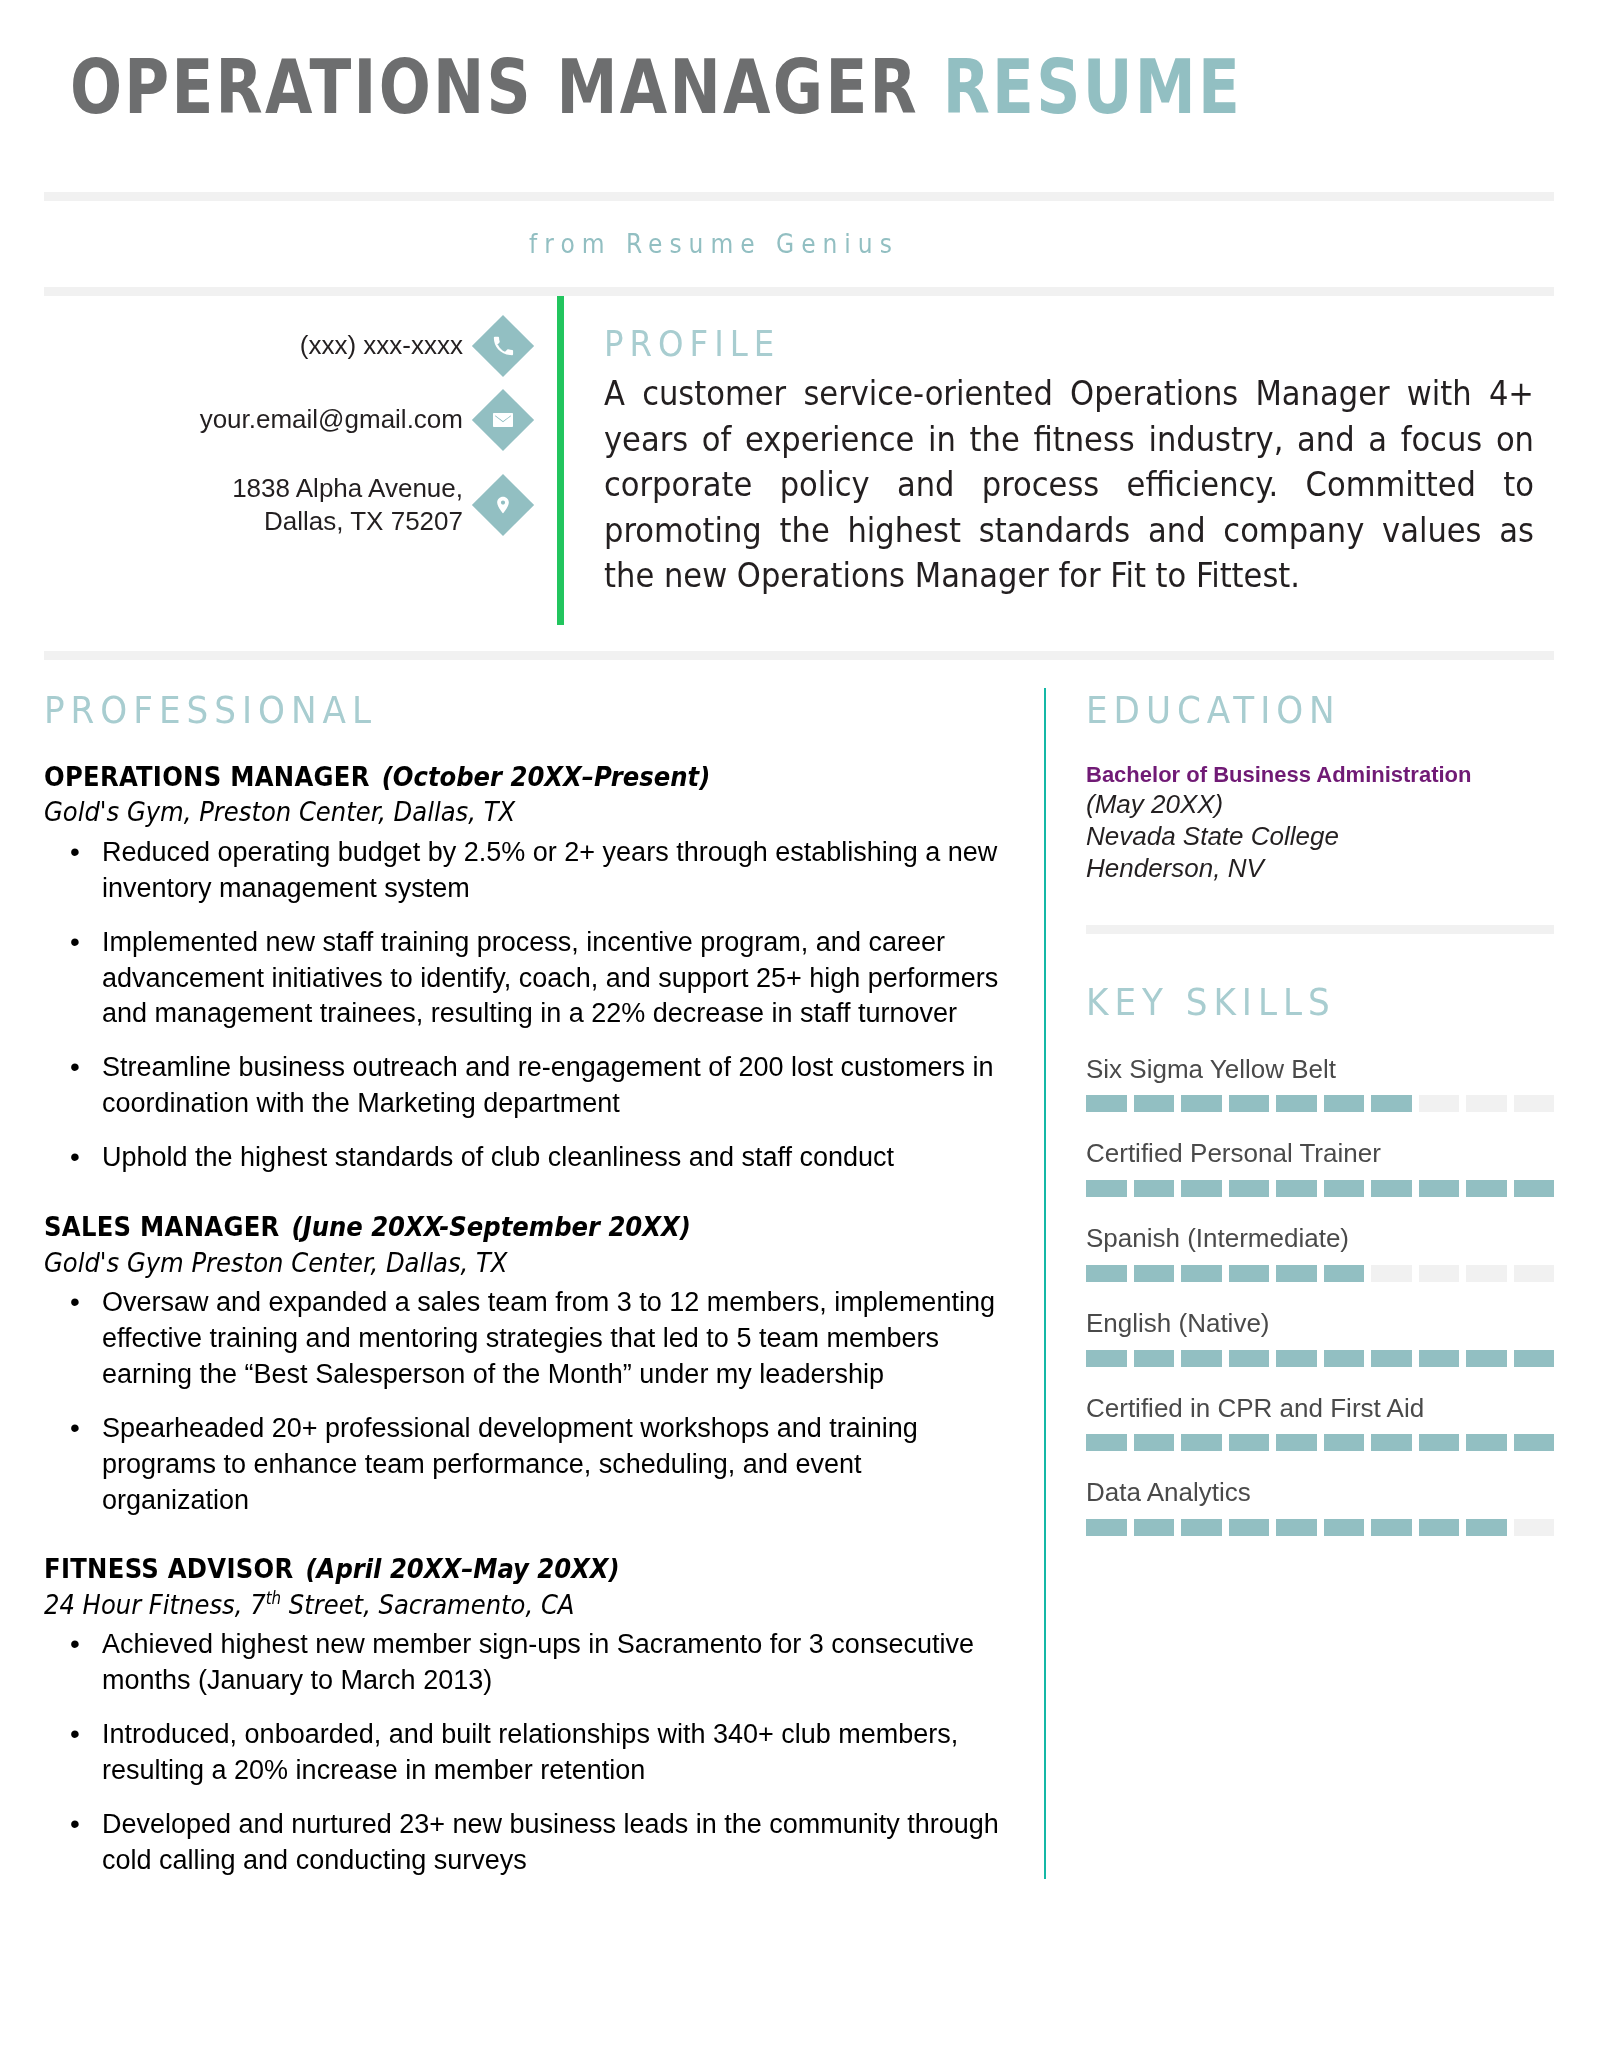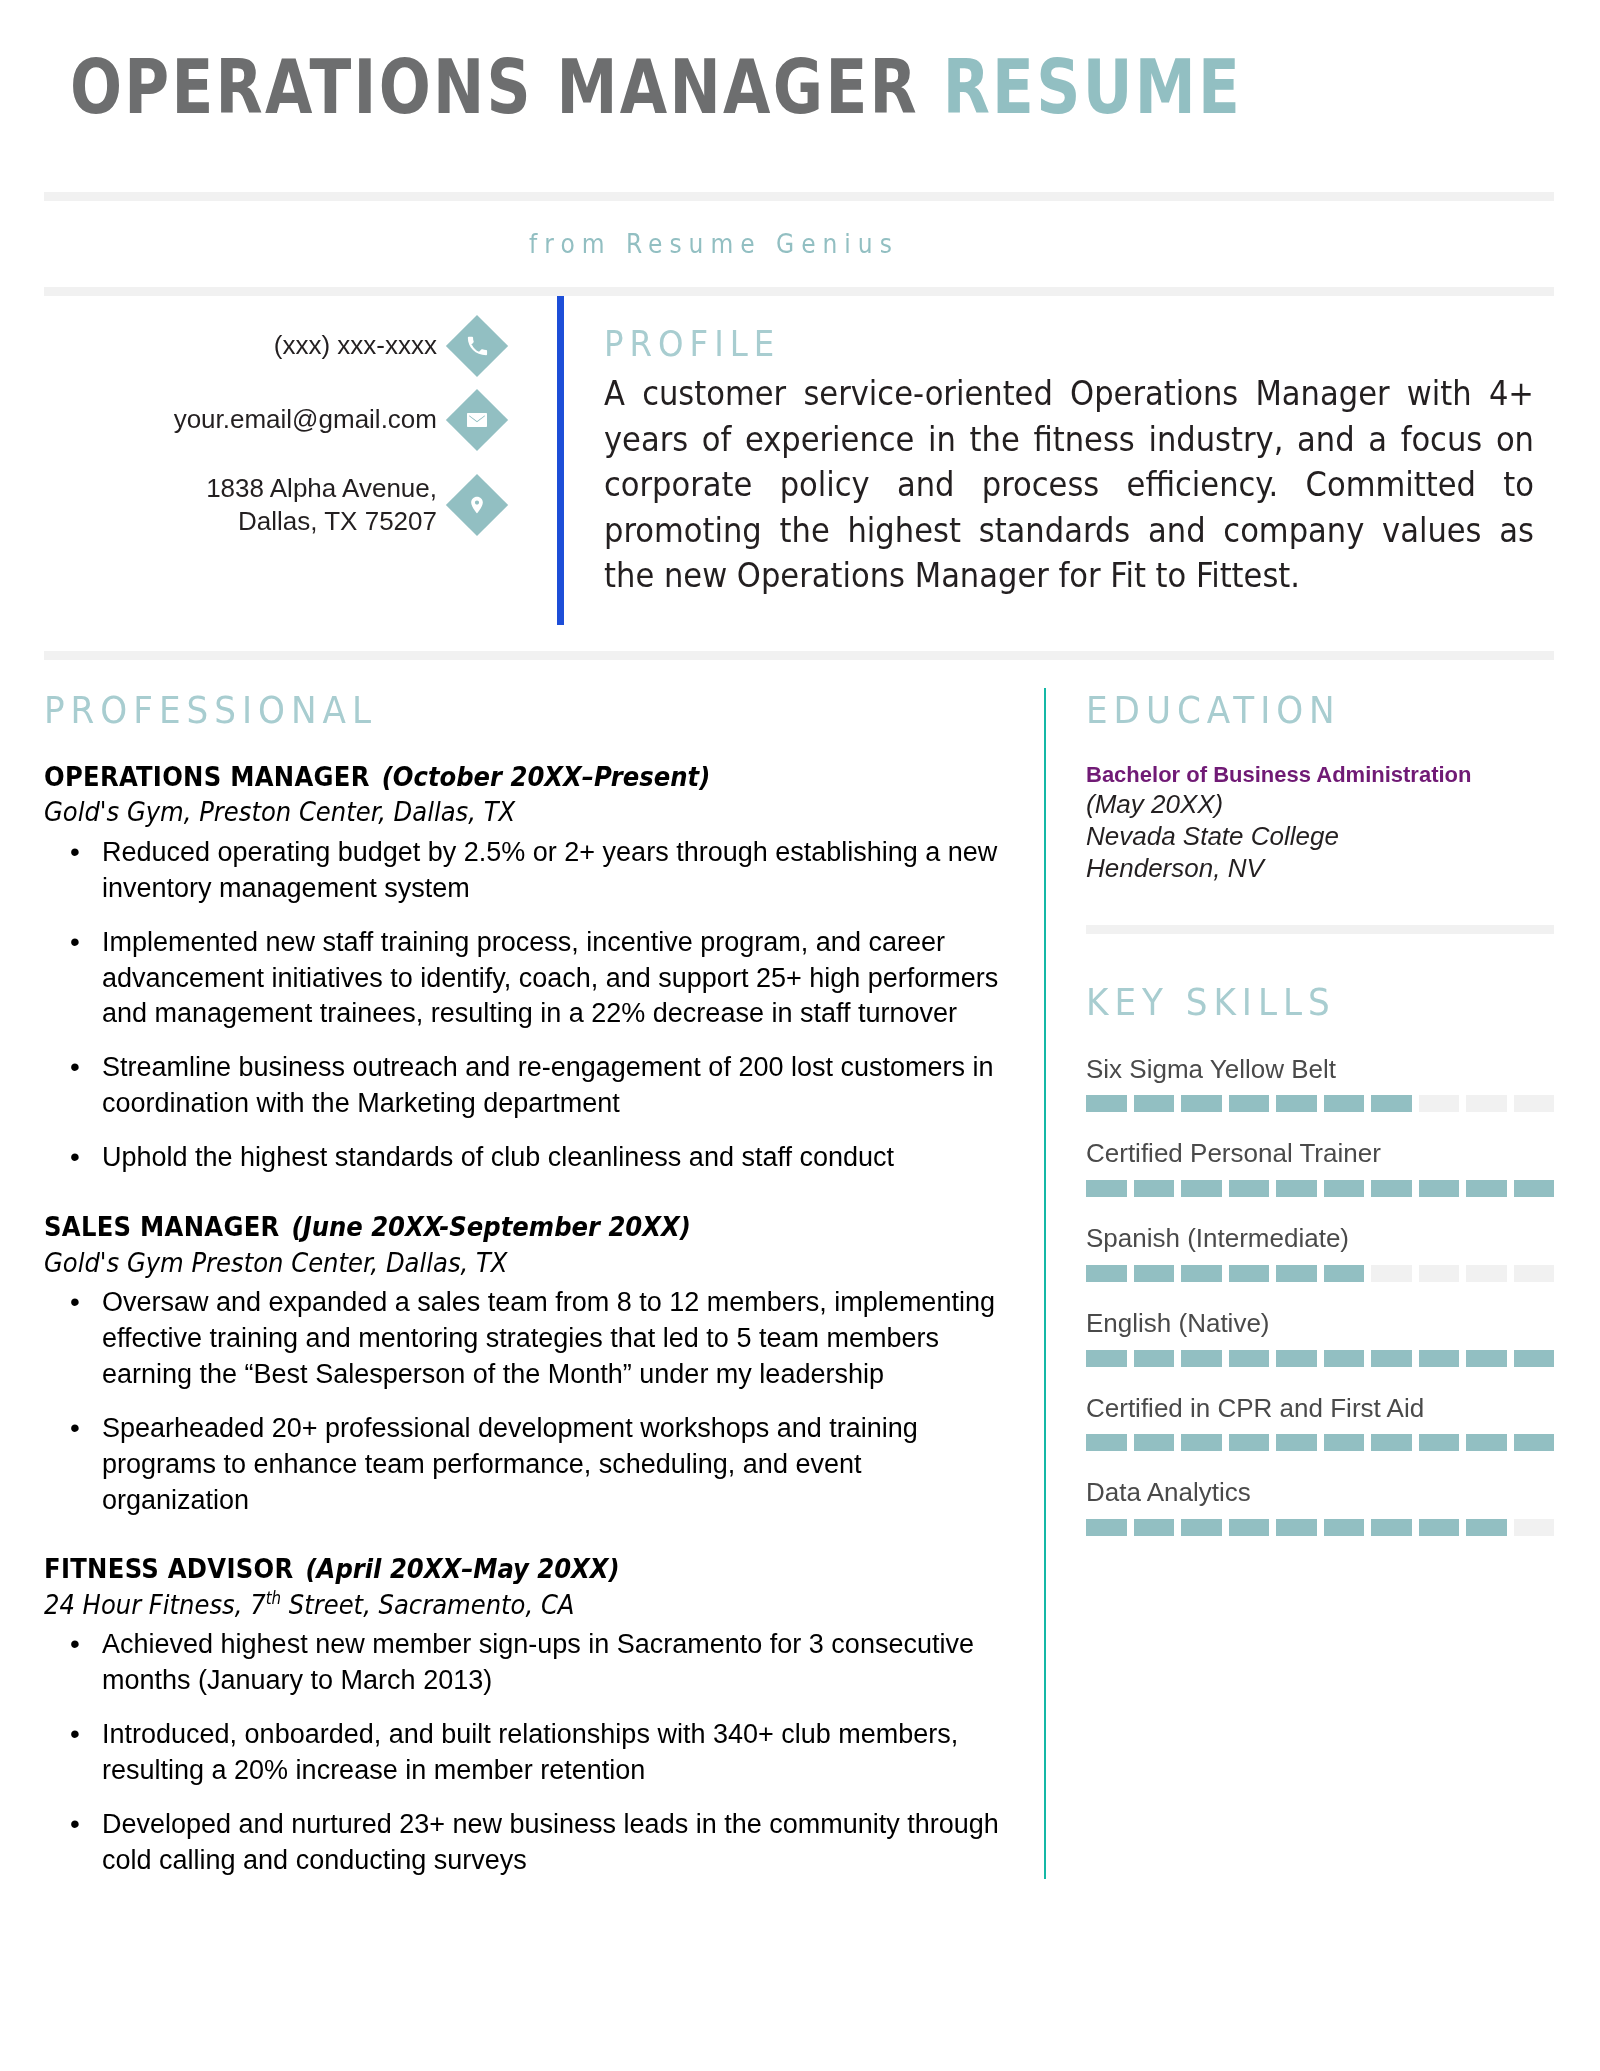--- a/index.html
+++ b/index.html
@@ -68,22 +68,22 @@
   
   .top-row {
     display: flex;
     align-items: stretch;
     margin-left: 44px;
     width: 1510px;
   }
   .contact-col {
     width: 520px;
     box-sizing: border-box;
-    padding: 28px 58px 26px 0;
-    border-right: 7px solid #1d4ed8;
+    padding: 28px 32px 26px 0;
+    border-right: 7px solid #22c55e;
   }
   .contact-item {
     display: flex;
     align-items: center;
     justify-content: flex-end;
     margin-bottom: 30px;
   }
   .contact-item:last-child { margin-bottom: 0; }
   .contact-text {
     text-align: right;
@@ -342,21 +342,21 @@
           <li>Uphold the highest standards of club cleanliness and staff conduct</li>
         </ul>
       </div>
 
       <div class="job">
         <div class="job-title-line">
           <span class="job-role">SALES MANAGER</span><span class="job-dates">(June 20XX-September 20XX)</span>
         </div>
         <div class="job-company">Gold's Gym Preston Center, Dallas, TX</div>
         <ul class="bullets">
-          <li>Oversaw and expanded a sales team from 8 to 12 members, implementing effective training and mentoring strategies that led to 5 team members earning the “Best Salesperson of the Month” under my leadership</li>
+          <li>Oversaw and expanded a sales team from 3 to 12 members, implementing effective training and mentoring strategies that led to 5 team members earning the “Best Salesperson of the Month” under my leadership</li>
           <li>Spearheaded 20+ professional development workshops and training programs to enhance team performance, scheduling, and event organization</li>
         </ul>
       </div>
 
       <div class="job">
         <div class="job-title-line">
           <span class="job-role">FITNESS ADVISOR</span><span class="job-dates">(April 20XX–May 20XX)</span>
         </div>
         <div class="job-company"><span>24 Hour Fitness, 7</span><sup>th</sup><span> Street, Sacramento, CA</span></div>
         <ul class="bullets">

